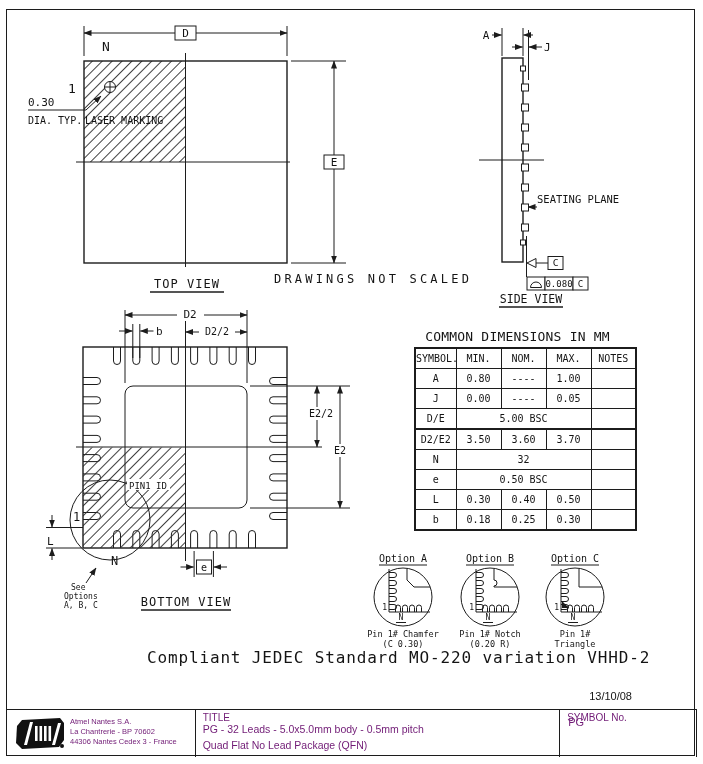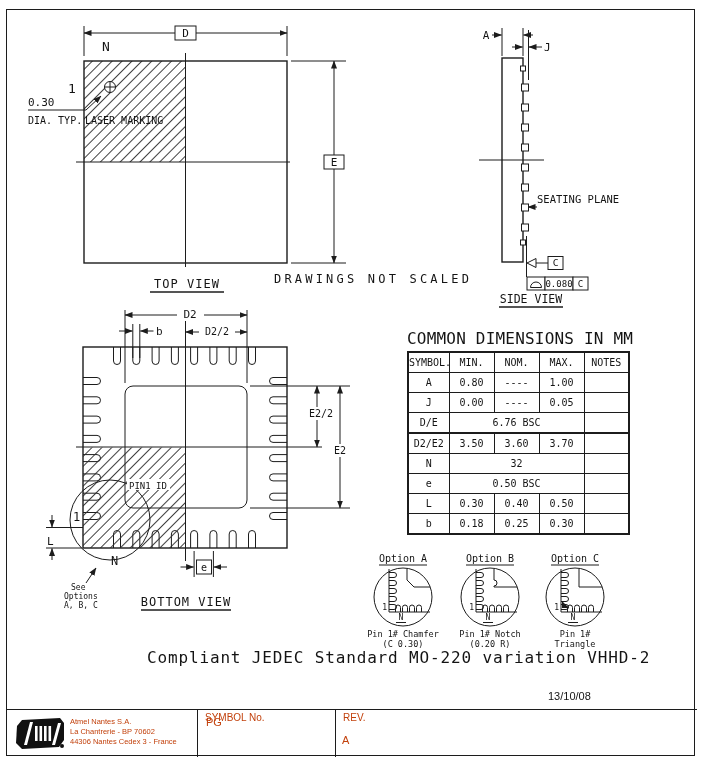--- a/index.html
+++ b/index.html
@@ -5,31 +5,31 @@
   html,body{margin:0;padding:0;background:#fff;}
   #stage{position:relative;width:703px;height:764px;background:#fff;overflow:hidden;
          font-family:"DejaVu Sans Mono",monospace;color:#141414;}
   .abs{position:absolute;}
   
   #page-border{left:6px;top:9px;width:689px;height:747px;border:1.5px solid #1c1c1c;box-sizing:border-box;}
   
   .plot{font-family:"DejaVu Sans Mono",monospace;color:#141414;white-space:pre;}
   #not-scaled{left:256px;top:272px;font-size:12px;letter-spacing:3.2px;margin-left:18px;}
   #compliance{left:147px;top:632px;font-size:16px;letter-spacing:0.85px;margin-top:16px;}
-  #date{left:548px;top:690px;width:100px;text-align:left;font-family:"Liberation Sans",sans-serif;font-size:11px;}
+  #date{left:532px;top:690px;width:100px;text-align:right;font-family:"Liberation Sans",sans-serif;font-size:11px;}
   
   #table-wrap{left:407px;top:329px;width:221px;}
-  #table-title{width:221px;text-align:center;font-size:16px;letter-spacing:0.2px;margin-bottom:3px;white-space:nowrap;}
+  #table-title{width:221px;text-align:center;font-size:13px;letter-spacing:0.2px;margin-bottom:3px;white-space:nowrap;}
   table.dim-table{border-collapse:collapse;table-layout:fixed;width:221px;font-family:"DejaVu Sans Mono",monospace;
-                  font-size:10px;color:#141414;border:2px solid #1c1c1c;}
+                  font-size:10px;color:#141414;border:2px solid #1c1c1c;margin-left:7px;}
   table.dim-table td{border:1px solid #1c1c1c;text-align:center;height:19px;padding:0;overflow:hidden;white-space:nowrap;}
   tr.thick td{border-bottom-width:2px;}
   
   #title-block{left:6px;top:709px;width:691px;height:48px;border-top:1.5px solid #1c1c1c;box-sizing:border-box;
-               display:flex;font-family:"Liberation Sans",sans-serif;color:#c2410c;}
+               display:flex;font-family:"Liberation Sans",sans-serif;color:#701a75;}
   #title-block .cell{box-sizing:border-box;position:relative;height:100%;}
   #tb-company{width:191px;}
   #tb-title{width:369px;border-left:1.5px solid #1c1c1c;}
   #tb-drawing{width:94px;border-left:1.5px solid #1c1c1c;}
   #tb-rev{flex:1;border-left:1.5px solid #1c1c1c;margin-left:44px;}
   .tb-label{position:absolute;top:2px;left:7px;font-size:10px;}
   #tb-title .l1{position:absolute;top:13px;left:7px;font-size:10.5px;}
   #tb-title .l2{position:absolute;top:29px;left:7px;font-size:10.5px;}
   #tb-drawing .val{position:absolute;top:6px;left:8px;font-size:11px;}
   #tb-rev .val{position:absolute;top:24px;left:6px;font-size:11px;}
@@ -352,21 +352,21 @@
       </tr>
       <tr>
         <td>J</td>
             <td>0.00</td>
         <td>----</td>
             <td>0.05</td>
         <td></td>
       </tr>
       <tr class="thick">
         <td>D/E</td>
-        <td colspan="3">6.76  BSC</td>
+        <td colspan="3">5.00  BSC</td>
         <td></td>
       </tr>
       <tr>
         <td>D2/E2</td>
             <td>3.50</td>
         <td>3.60</td>
             <td>3.70</td>
         <td></td>
       </tr>
       <tr>
@@ -408,20 +408,25 @@
         <rect x="33.5" y="9" width="2.6" height="15" fill="#fff"></rect>
         <polygon points="37,28 43,6 46,6 40,28" fill="#fff"></polygon>
         <circle cx="47" cy="29" r="2" fill="#111"></circle>
       </svg>
       <div id="tb-address">
         <div>Atmel Nantes S.A.</div>
         <div>La Chantrerie - BP 70602</div>
         <div>44306 Nantes Cedex 3 - France</div>
       </div>
     </div>
+    <div class="cell" id="tb-title">
+      <div class="tb-label">TITLE</div>
+      <div class="l1">PG - 32 Leads - 5.0x5.0mm body - 0.5mm pitch</div>
+      <div class="l2">Quad Flat No Lead Package (QFN)</div>
+    </div>
     <div class="cell" id="tb-drawing">
       <div class="tb-label">SYMBOL No.</div>
       <div class="val">PG</div>
     </div>
     <div class="cell" id="tb-rev">
       <div class="tb-label">REV.</div>
       <div class="val">A</div>
     </div>
   </div>
 

